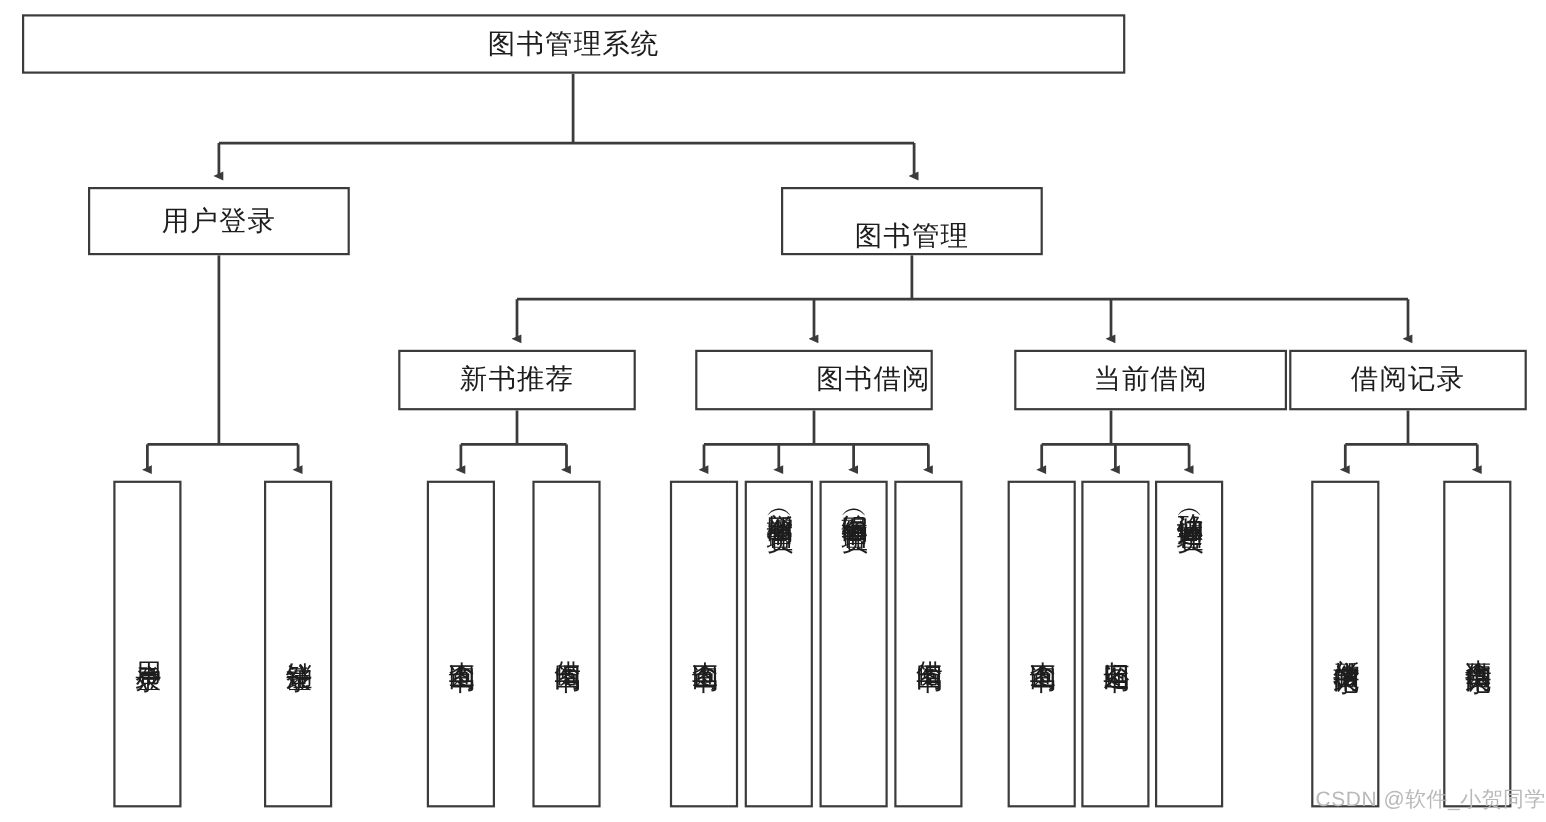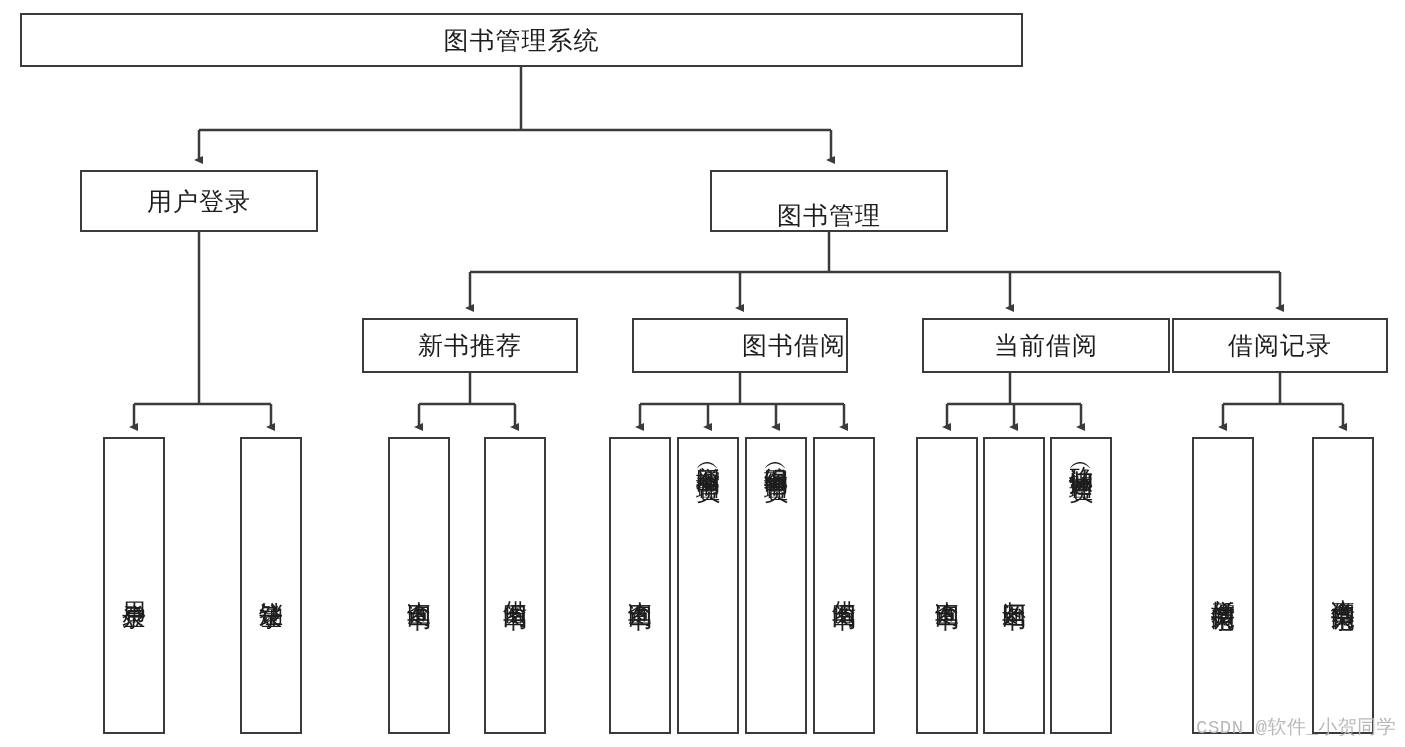--- a/index.html
+++ b/index.html
@@ -180,15 +180,15 @@
   <div class="node leaf" style="left:1050px; top:437px; width:62px; height:297px;">
     <span class="label">确认归还（管理员）</span>
   </div>
   <div class="node leaf centered" style="left:1192px; top:437px; width:62px; height:297px;">
     <span class="label">新增借阅记录</span>
   </div>
   <div class="node leaf centered" style="left:1312px; top:437px; width:62px; height:297px;">
     <span class="label">查询借阅记录</span>
   </div>
 
-  <div class="watermark" style="left:1196px; top:714px;font-family:Liberation Mono, monospace;">CSDN @软件_小贺同学</div>
+  <div class="watermark" style="left:1196px; top:714px;">CSDN @软件_小贺同学</div>
 
 </div>
 
 </body></html>

